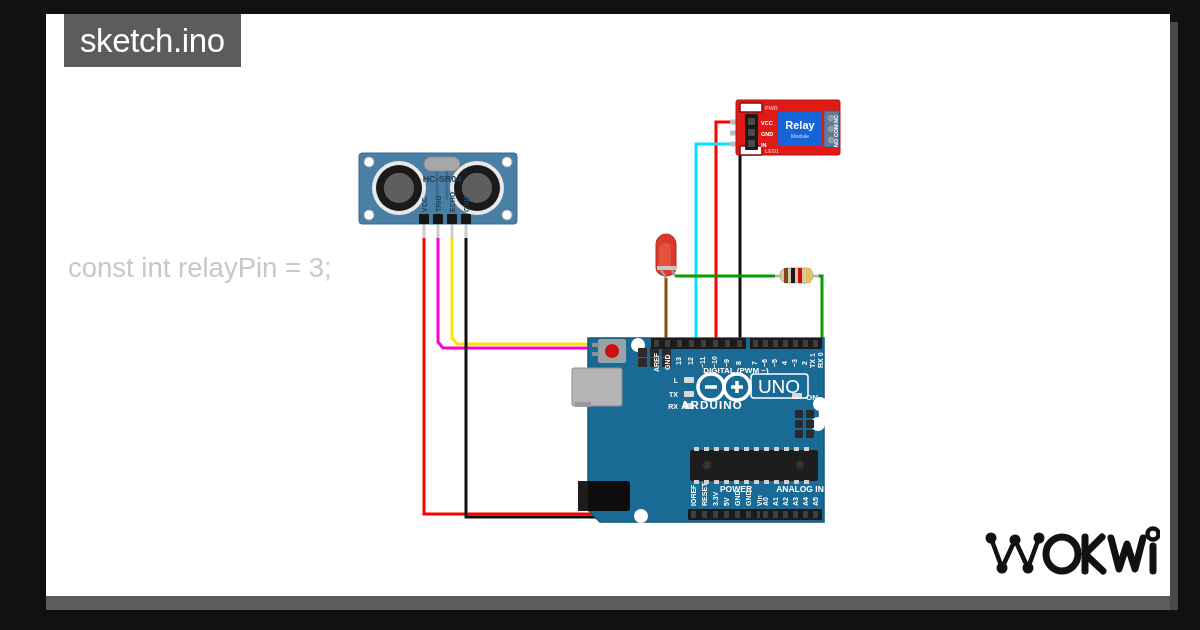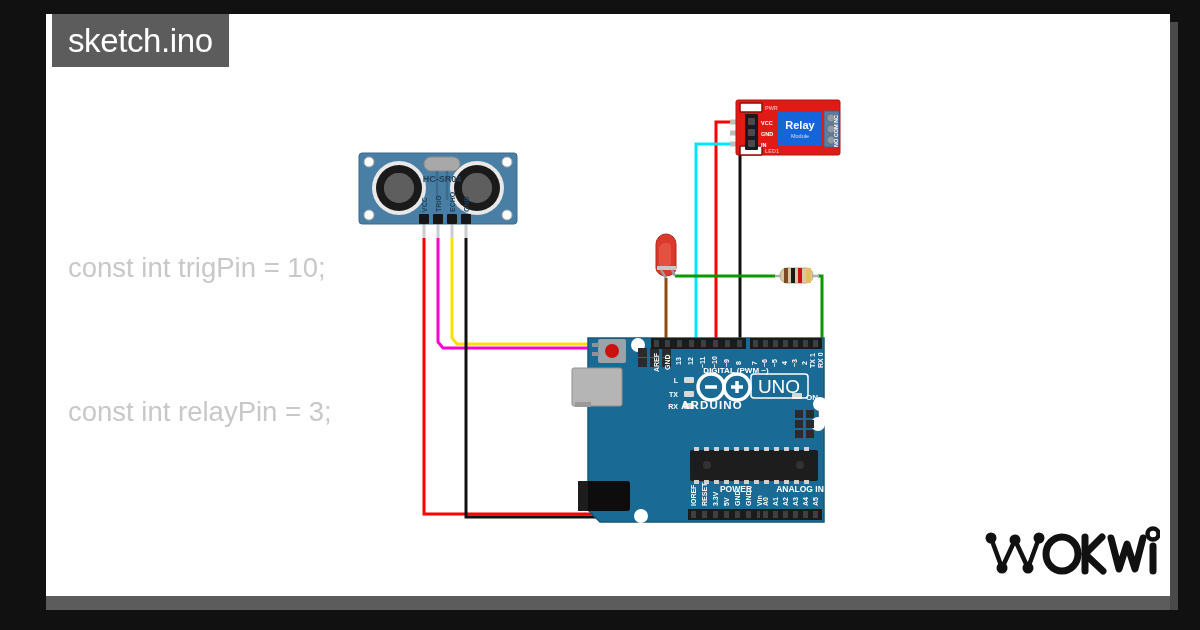--- a/index.html
+++ b/index.html
@@ -22,21 +22,21 @@
   .panel-shadow {
     position: absolute;
     left: 54px; top: 22px;
     width: 1124px; height: 588px;
     background: #4a4a4a;
   }
 
   
   .tab {
     position: absolute;
-    left: 52px; top: 14px;
+    left: 64px; top: 14px;
     height: 53px;
     padding: 0 16px;
     background: #5c5c5c;
     color: #ffffff;
     font-size: 33px;
     line-height: 53px;
     letter-spacing: -0.4px;
     white-space: nowrap;
     z-index: 40;
   }
@@ -72,21 +72,20 @@
 </style>
 </head>
 <body>
 
 <div id="root">
 
   <div class="panel-shadow"></div>
   <div class="panel"></div>
 
   <div class="code">
-    <span class="ln">const int trigPin = 10;</span>
     <span class="ln">const int relayPin = 3;</span>
     
     
     
     
     
     
     
   </div>
 

